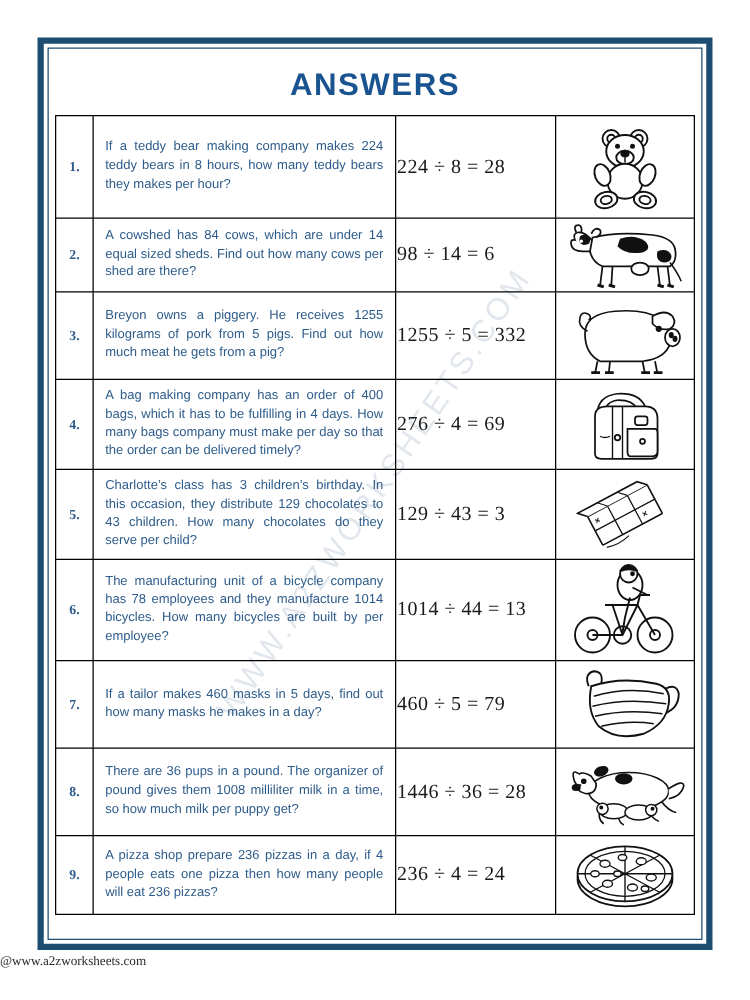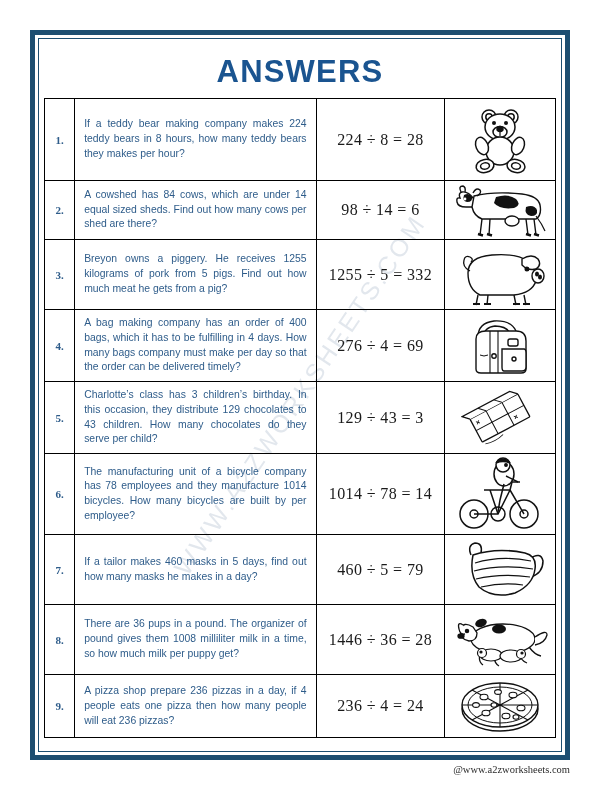--- a/index.html
+++ b/index.html
@@ -32,21 +32,21 @@
   .content {
     position: absolute;
     left: 9px; top: 9px; right: 9px; bottom: 9px;
     display: flex;
     flex-direction: column;
   }
   
   .title {
     text-align: center;
     color: #1a5490;
-    font-size: 31px;
+    font-size: 25px;
     font-weight: bold;
     letter-spacing: 1.2px;
     padding: 12px 0 11px 0;
     line-height: 1;
     font-family: "Liberation Sans", sans-serif;
   }
   
   .watermark {
     position: absolute;
     left: 50%; top: 50%;
@@ -88,38 +88,37 @@
     color: #2e5c8a;
     font-size: 10.4px;
     line-height: 1.42;
     text-align: justify;
     text-justify: inter-word;
     font-family: "Liberation Sans", sans-serif;
     margin-top: 23px;
   }
   td.col-a {
     width: 128px;
-    text-align: center;
+    text-align: left;
     color: #1a1a1a;
     font-size: 16px;
     font-family: "Liberation Serif", serif;
     letter-spacing: 0.4px;
   }
   td.col-img {
     width: 110px;
     text-align: center;
     padding: 2px;
   }
   td.col-img svg { display: block; margin: 0 auto; }
   
   .footer {
     position: absolute;
     left: 0; top: 764px;
     width: 570px;
-    text-align: right;
     font-size: 10.5px;
     color: #2b2b2b;
     font-family: "Liberation Serif", serif;
   }
 </style>
 </head>
 <body>
 
 <div class="page">
   <div class="frame-outer">
@@ -251,21 +250,21 @@
                     <path d="M14 45 q10 3 20 0" fill="none"></path>
                   </g>
                 </g>
               </svg>
             </td>
           </tr>
 
           <tr style="height:80px">
             <td class="col-num">6.</td>
             <td class="col-q">The manufacturing unit of a bicycle company has 78 employees and they manufacture 1014 bicycles. How many bicycles are built by per employee?</td>
-            <td class="col-a">1014 ÷ 78 = 14</td>
+            <td class="col-a">1014 ÷ 44 = 13</td>
             <td class="col-img">
               <svg width="92" height="76" viewBox="0 0 92 76">
                 <g fill="none" stroke="#111" stroke-width="1.5">
                   <circle cx="20" cy="58" r="14"></circle>
                   <circle cx="20" cy="58" r="4"></circle>
                   <circle cx="70" cy="58" r="14"></circle>
                   <circle cx="70" cy="58" r="4"></circle>
                   <path d="M20 58 L44 58 L56 34 M44 58 L36 34 L56 34 M56 34 L70 58 M36 34 L30 34"></path>
                   <path d="M44 58 m-7 0 a7 7 0 1 0 14 0 a7 7 0 1 0 -14 0"></path>
                   <path d="M56 34 L58 26 L66 26"></path>

